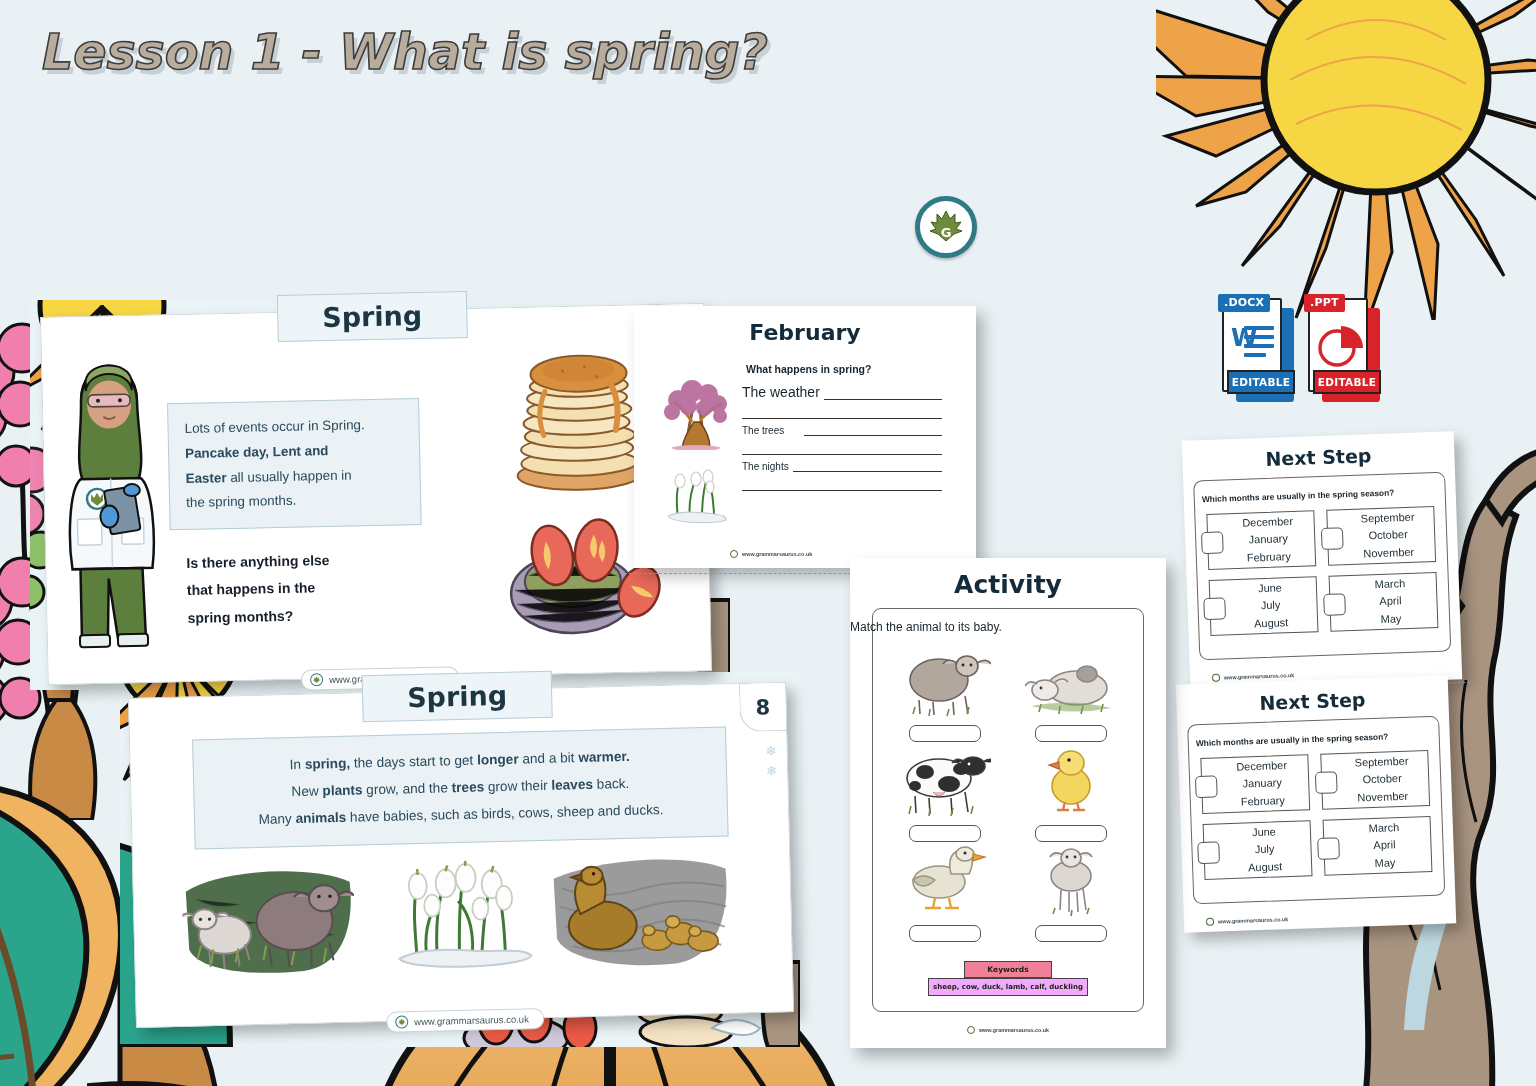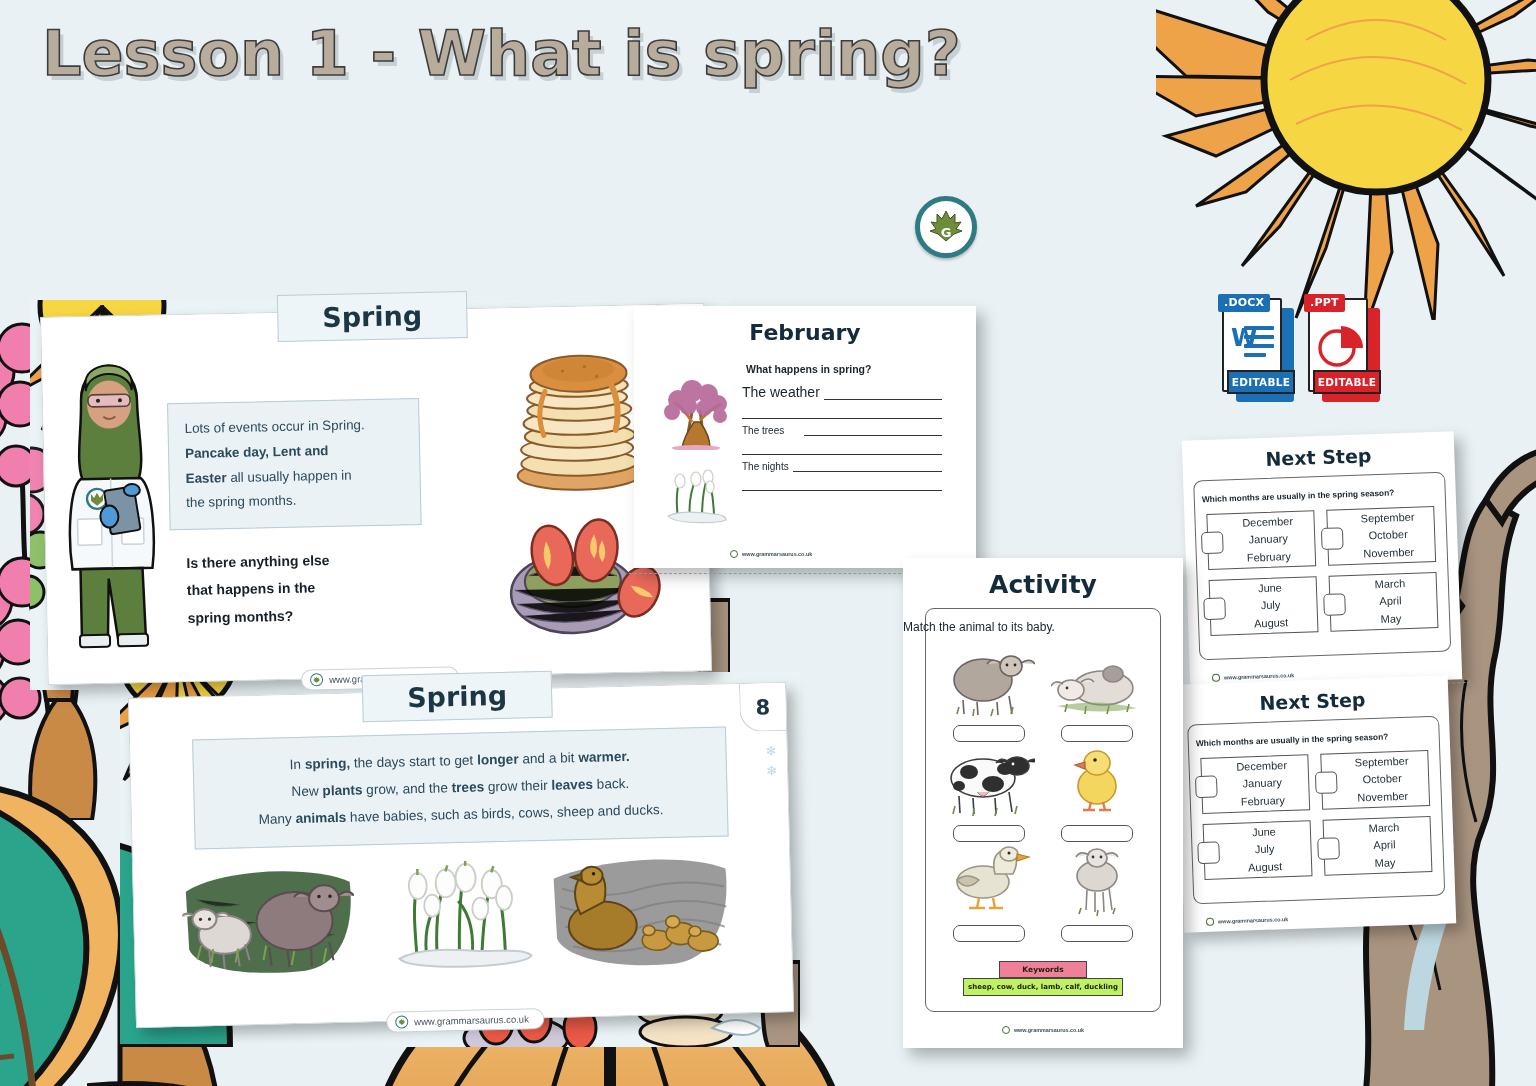--- a/index.html
+++ b/index.html
@@ -28,27 +28,28 @@
     line-height:1.05;
     letter-spacing:-1px;
     color:#87c77a;
     -webkit-text-stroke:2px #3d3d3d;
     text-shadow: 6px 7px 0 rgba(160,170,175,.55);
     white-space:nowrap;
   }
   .title-sub {
     font-family:"DejaVu Sans", sans-serif;
     font-weight:bold;
-    font-size:62px;
+    font-size:49px;
     line-height:1.1;
-    margin-top:6px;
+    margin-top:12px;
     color:#b8ac9d;
     -webkit-text-stroke:1.6px #3d3d3d;
     text-shadow: 4px 5px 0 rgba(165,175,180,.5);
     white-space:nowrap;
+    font-style:italic;
   }
 
   
   .brand { position:absolute; left:915px; top:196px; display:flex; align-items:center; gap:8px; }
   .brand-badge {
     width:62px;height:62px;border-radius:50%;
     background:#fff; border:5px solid #2e7a85;
     display:flex;align-items:center;justify-content:center;
     box-shadow:0 2px 3px rgba(0,0,0,.25);
   }
@@ -124,21 +125,21 @@
 
   .answerline { border-bottom:1.1px solid #333; }
   .ansbox { border:1px solid #555; border-radius:7px; background:#fff; }
   .monthbox { border:1px solid #555; background:#fff; font-size:11px; color:#1b2b33; line-height:1.55;
               display:flex; flex-direction:column; align-items:center; justify-content:center;}
   .checkbox { position:absolute; width:22px;height:22px;border:1px solid #555;border-radius:5px;background:#fff; }
 
   .kw-head { background:#ef8098; border:1px solid #444; text-align:center;
              font:bold 7.5px "DejaVu Sans",sans-serif; color:#221; padding:3px 0; }
   .kw-body { border:1px solid #444; text-align:center;
-             font:bold 7px "DejaVu Sans",sans-serif; color:#221; padding:4px 0; background:#bef264;}
+             font:bold 7px "DejaVu Sans",sans-serif; color:#221; padding:4px 0; background:#f0abfc;}
 
   .clip { overflow:hidden; }
 </style>
 </head>
 <body>
 
 <div id="stage">
 
   <svg class="bg-sun" viewBox="0 0 440 440">
     <g>
@@ -724,21 +725,21 @@
         </div>
       </div>
 
       <div class="ws-foot" style="position:absolute;left:22px;bottom:6px;">
         <span class="fb2"></span>
           <span>www.grammarsaurus.co.uk</span>
       </div>
     </div>
   </div>
 
-  <div class="sheet" style="left:903px;top:558px;width:280px;height:490px;">
+  <div class="sheet" style="left:850px;top:558px;width:316px;height:490px;">
     <div style="position:absolute;inset:0;padding:12px 18px 8px;">
       <div class="ws-title" style="font-size:25px;">Activity</div>
 
       <div style="position:absolute;left:22px;right:22px;top:50px;bottom:36px;border:1px solid #666;border-radius:9px;"></div>
 
       <div style="position:absolute;left:0;right:0;top:62px;text-align:left;font-size:12px;color:#18242c;">Match the animal to its baby.</div>
 
       <div style="position:absolute;left:36px;right:36px;top:86px;display:grid;grid-template-columns:1fr 1fr;gap:2px 8px;">
 
         <div style="text-align:center;">

